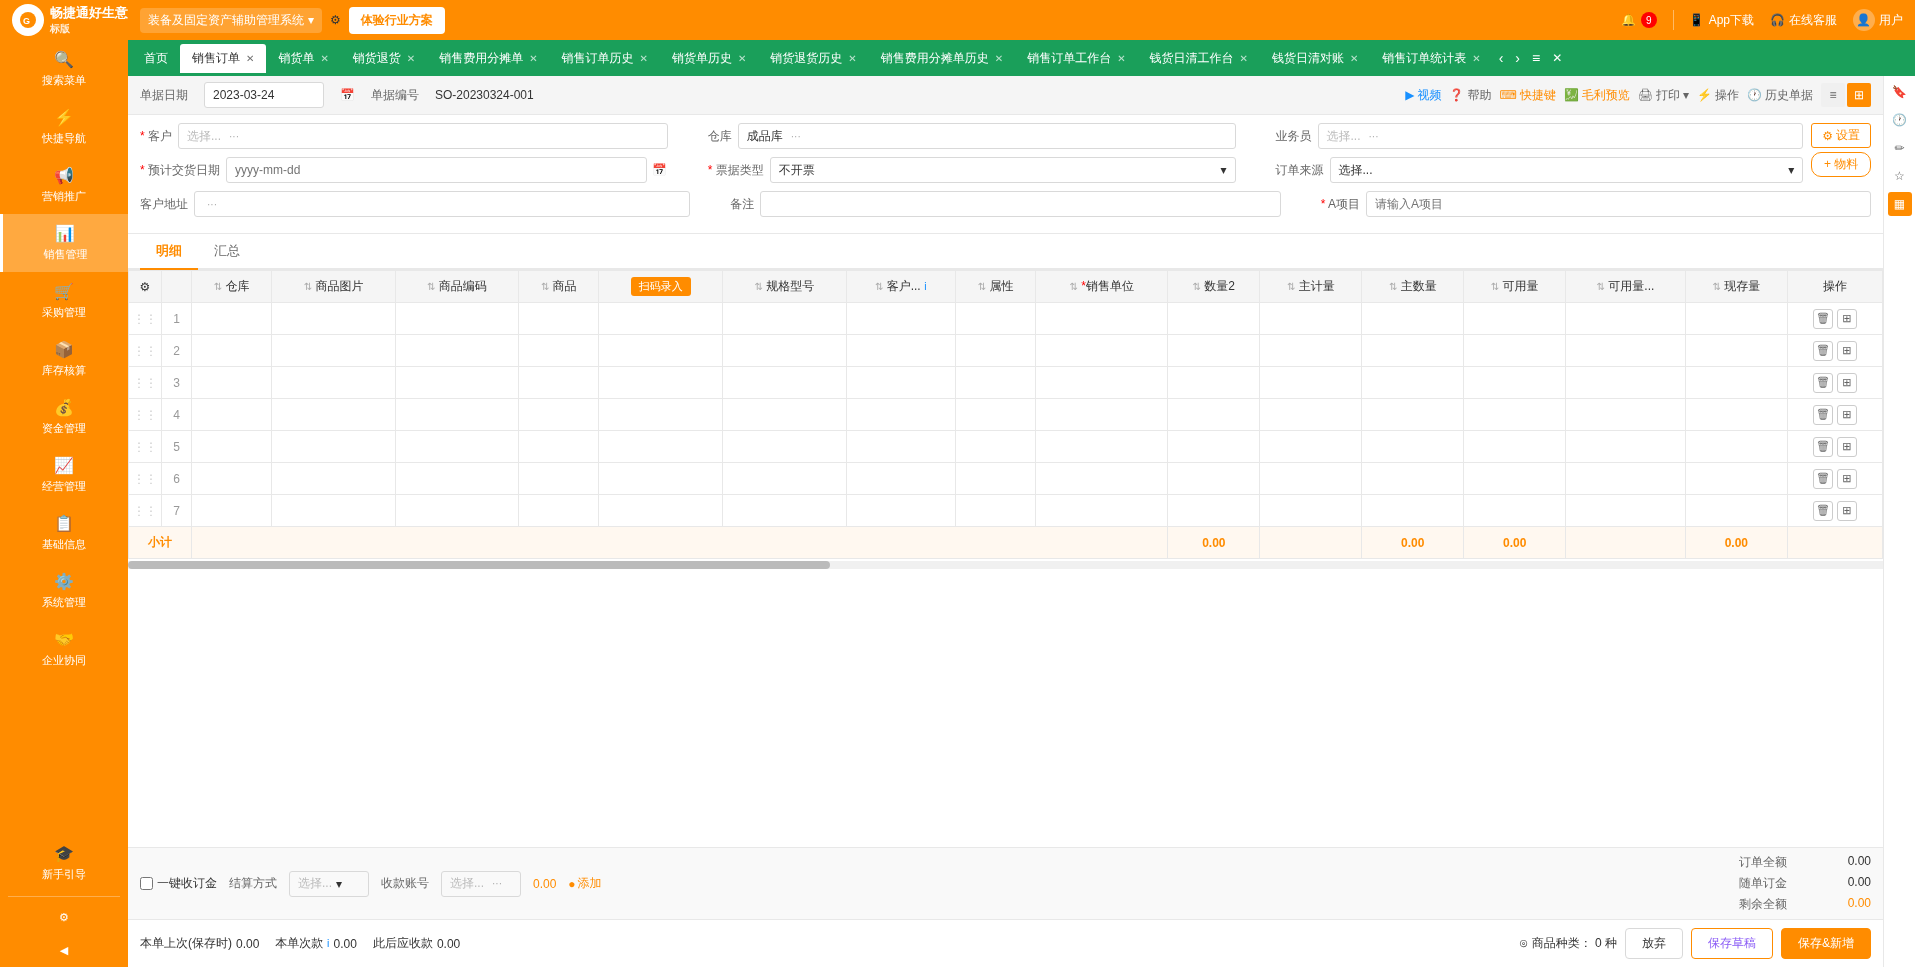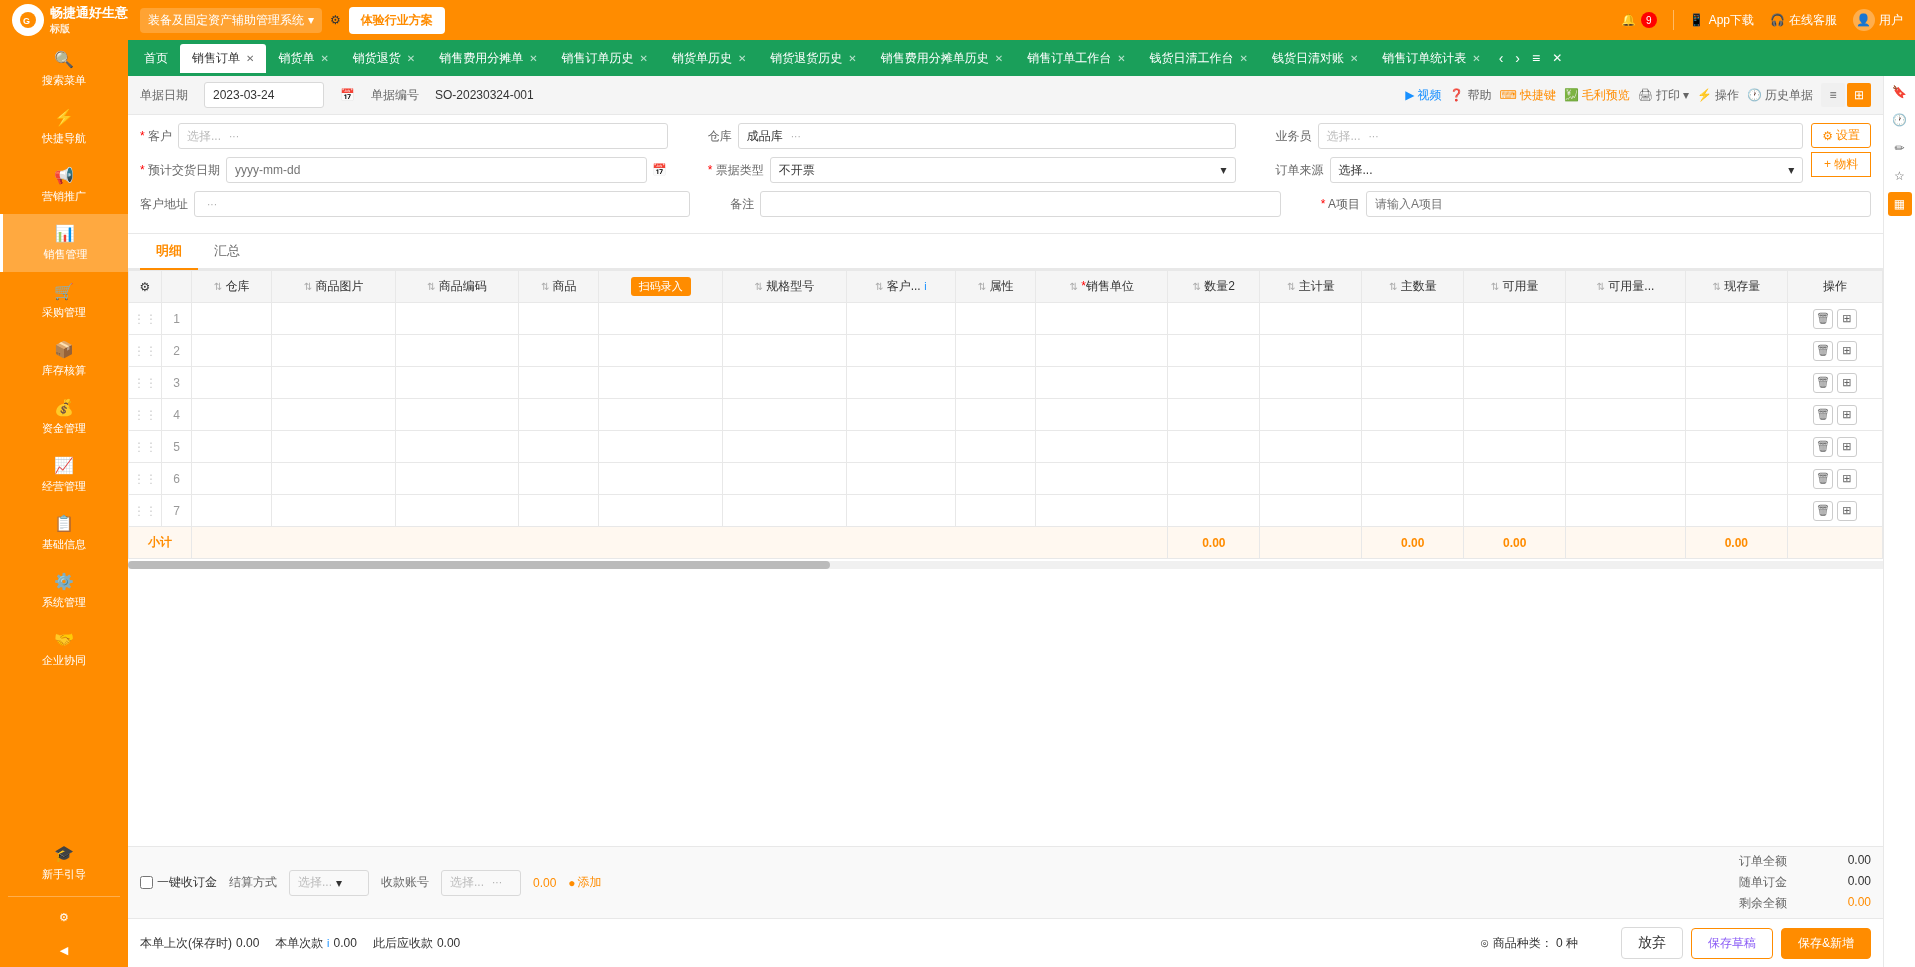--- a/index.html
+++ b/index.html
@@ -80,21 +80,21 @@
     .summary-row { display: flex; justify-content: flex-end; gap: 24px; }
     .summary-label { color: #666; }
     .summary-value { color: #ff8c00; min-width: 60px; text-align: right; }
     .summary-value.black { color: #333; }
 
     
     .footer { padding: 8px 12px; background: #fff; border-top: 1px solid #e8e8e8; display: flex; align-items: center; gap: 16px; font-size: 12px; flex-shrink: 0; }
     .footer-stat { display: flex; align-items: center; gap: 4px; color: #666; }
     .footer-stat span { color: #333; }
     .footer-right { margin-left: auto; display: flex; align-items: center; gap: 8px; }
-    .btn-discard { border: 1px solid #d9d9d9; background: #fff; padding: 6px 16px; border-radius: 4px; cursor: pointer; font-size: 14px; color: #333; margin-left: 35px; }
+    .btn-discard { border: 1px solid #d9d9d9; background: #fff; padding: 6px 16px; border-radius: 4px; cursor: pointer; font-size: 12px; color: #333; }
     .btn-save { border: 1px solid #ff8c00; background: #fff; padding: 6px 16px; border-radius: 4px; cursor: pointer; font-size: 12px; color: #8b5cf6; }
     .btn-primary { background: #ff8c00; border: 1px solid #ff8c00; color: #fff; padding: 6px 16px; border-radius: 4px; cursor: pointer; font-size: 12px; }
 
     
     .right-sidebar { width: 32px; background: #fff; border-left: 1px solid #e8e8e8; display: flex; flex-direction: column; align-items: center; padding: 4px 0; gap: 4px; flex-shrink: 0; }
     .right-sidebar-btn { width: 24px; height: 24px; display: flex; align-items: center; justify-content: center; cursor: pointer; color: #666; border-radius: 3px; }
 
     
     .scroll-track { height: 8px; background: #f0f0f0; position: relative; margin: 2px 0; }
     .scroll-thumb { height: 8px; background: #bbb; border-radius: 4px; width: 40%; position: absolute; left: 0; border-radius: 4px; }
@@ -325,21 +325,21 @@
             </div>
           </div>
 
           <div class="form-body">
 
             <div style="float:right;display:flex;flex-direction:column;gap:4px;margin-left:8px;">
               <button style="background:#fff;border:1px solid #ff8c00;color:#ff8c00;padding:3px 10px;border-radius:3px;cursor:pointer;font-size:12px;display:flex;align-items:center;gap:3px;">
                 <span>⚙</span>
                 <span>设置</span>
               </button>
-              <button style="background:#fff;border:1px solid #ff8c00;color:#ff8c00;padding:3px 10px;border-radius:0;cursor:pointer;font-size:12px;">+ 物料</button>
+              <button style="background:#fff;border:1px solid #ff8c00;color:#ff8c00;padding:3px 10px;border-radius:10px;cursor:pointer;font-size:12px;">+ 物料</button>
             </div>
 
             <div class="form-row">
               <div class="form-field">
                 <span class="form-label required">客户</span>
                 <div class="input-addon">
                   <span class="placeholder">选择...</span>
                   <span class="form-dots">···</span>
                 </div>
               </div>

